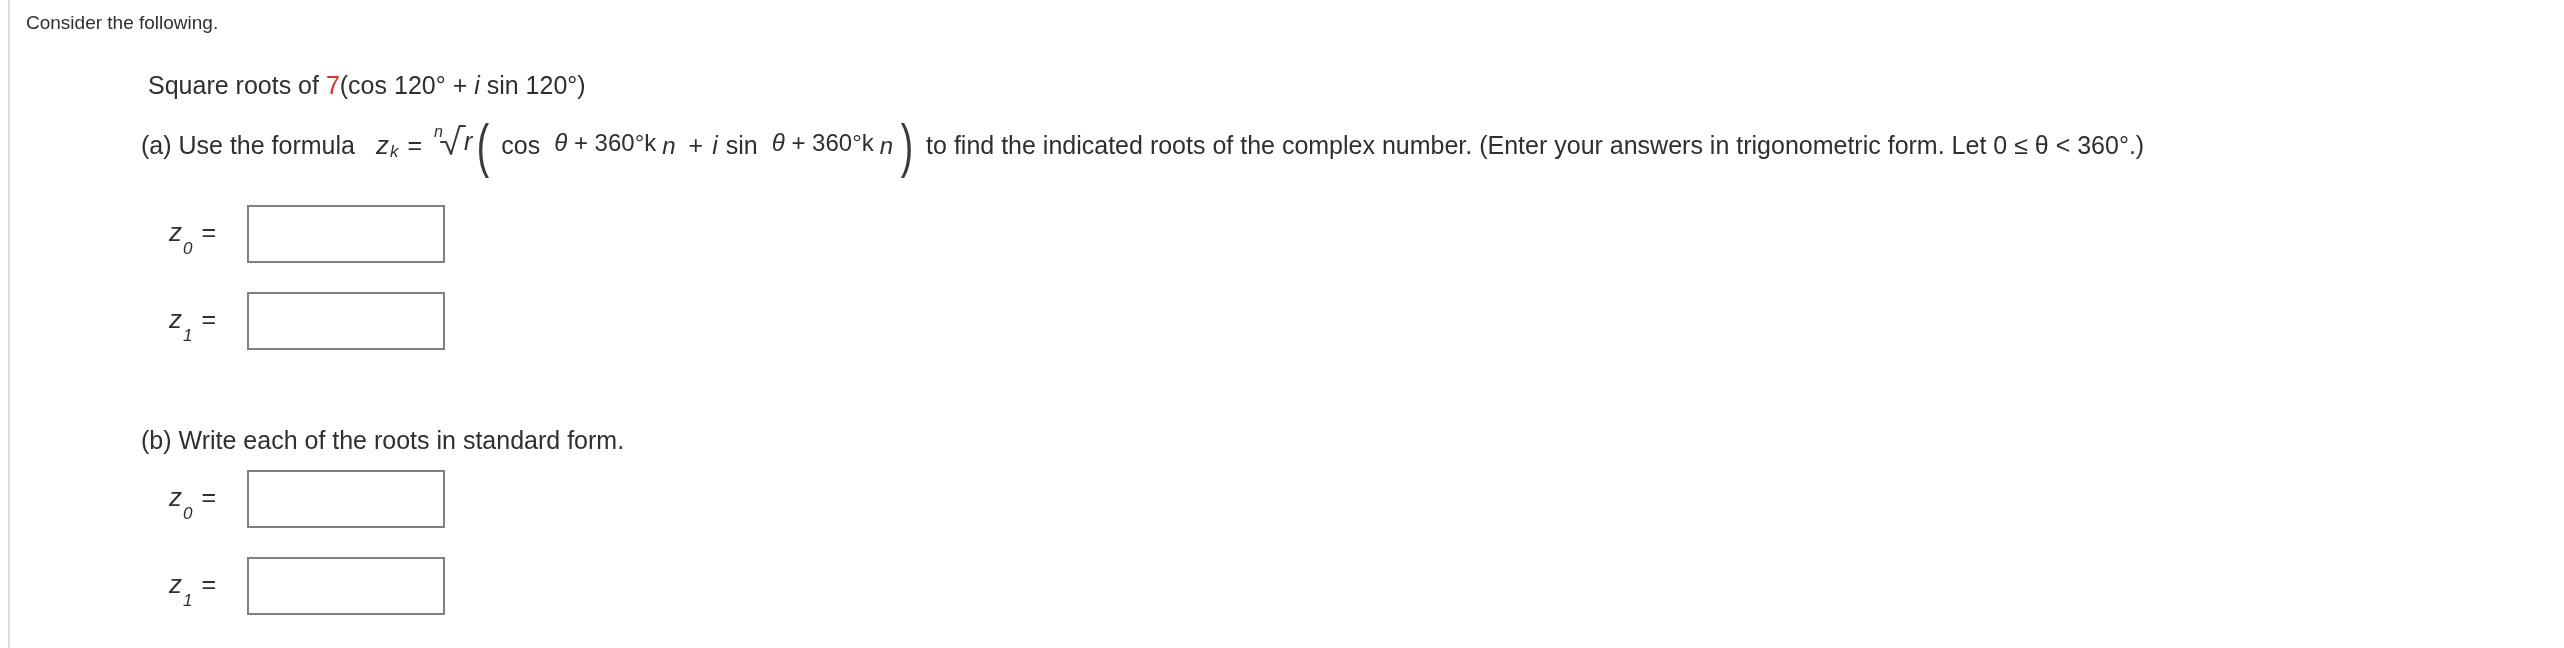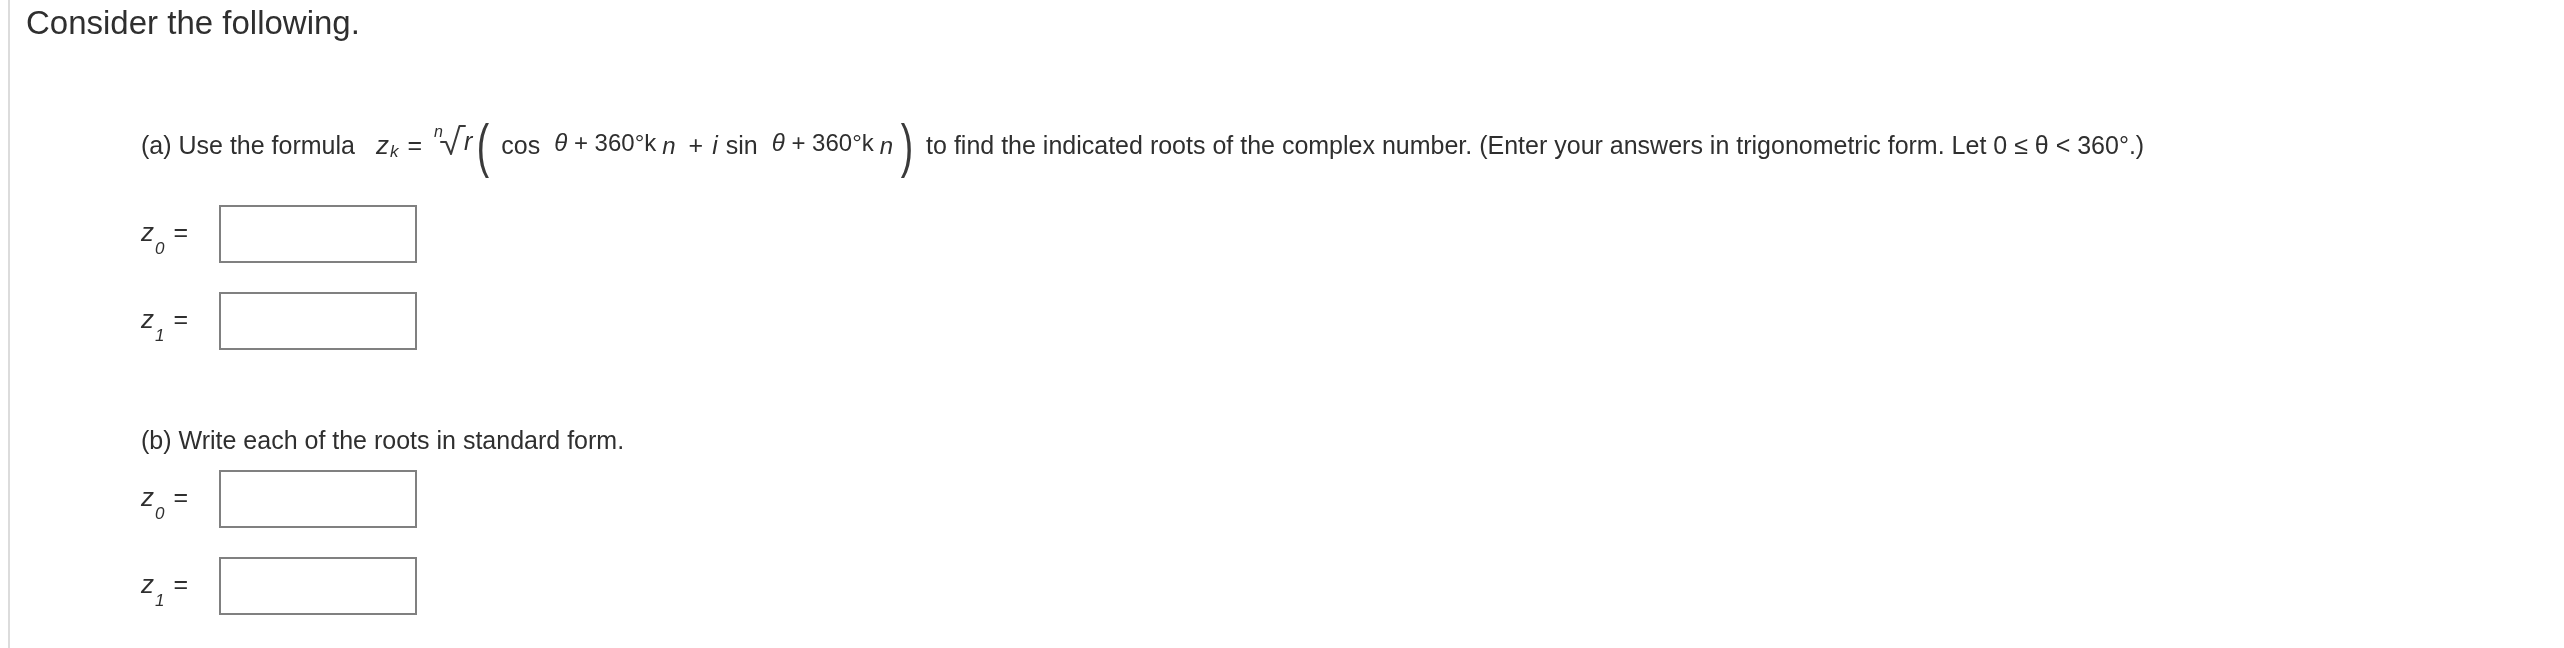--- a/index.html
+++ b/index.html
@@ -31,21 +31,21 @@
     left: 0;
     top: 0;
     width: 2564px;
     height: 648px;
   }
 
   .prompt-line {
     position: absolute;
     left: 26px;
     top: 7px;
-    font-size: 33px;
+    font-size: 19px;
     line-height: 32px;
     white-space: nowrap;
   }
 
   .problem-statement {
     position: absolute;
     left: 148px;
     top: 69px;
     font-size: 25px;
     line-height: 32px;
@@ -160,20 +160,21 @@
   .answer-row {
     position: absolute;
     display: flex;
     align-items: center;
     left: 141px;
   }
   .answer-label {
     font-size: 25px;
     width: 78px;
     white-space: nowrap;
+    margin-left: 28px;
   }
   .answer-label .var-z { font-style: italic; }
   .answer-box {
     width: 198px;
     height: 58px;
     border: 2px solid #808080;
     background: #ffffff;
     box-sizing: border-box;
     font-family: "Liberation Sans", sans-serif;
     font-size: 22px;
@@ -201,20 +202,23 @@
 <body>
 
 <div class="page">
 
   <div class="left-rule"></div>
 
   <div class="prompt-line">
     <span>Consider the following.</span>
   </div>
 
+  <div class="problem-statement">
+    <span>Square roots of </span><span class="coef-red">7</span><span>(cos 120° + </span><span class="ital">i</span><span> sin 120°)</span>
+  </div>
 
   <div class="part-a-line">
 
     <span class="part-a-lead">(a) Use the formula</span>
 
     <span class="formula">
       <span class="var-z">z</span>
         <span class="sub">k</span>
       <span class="eq">=</span>
 

